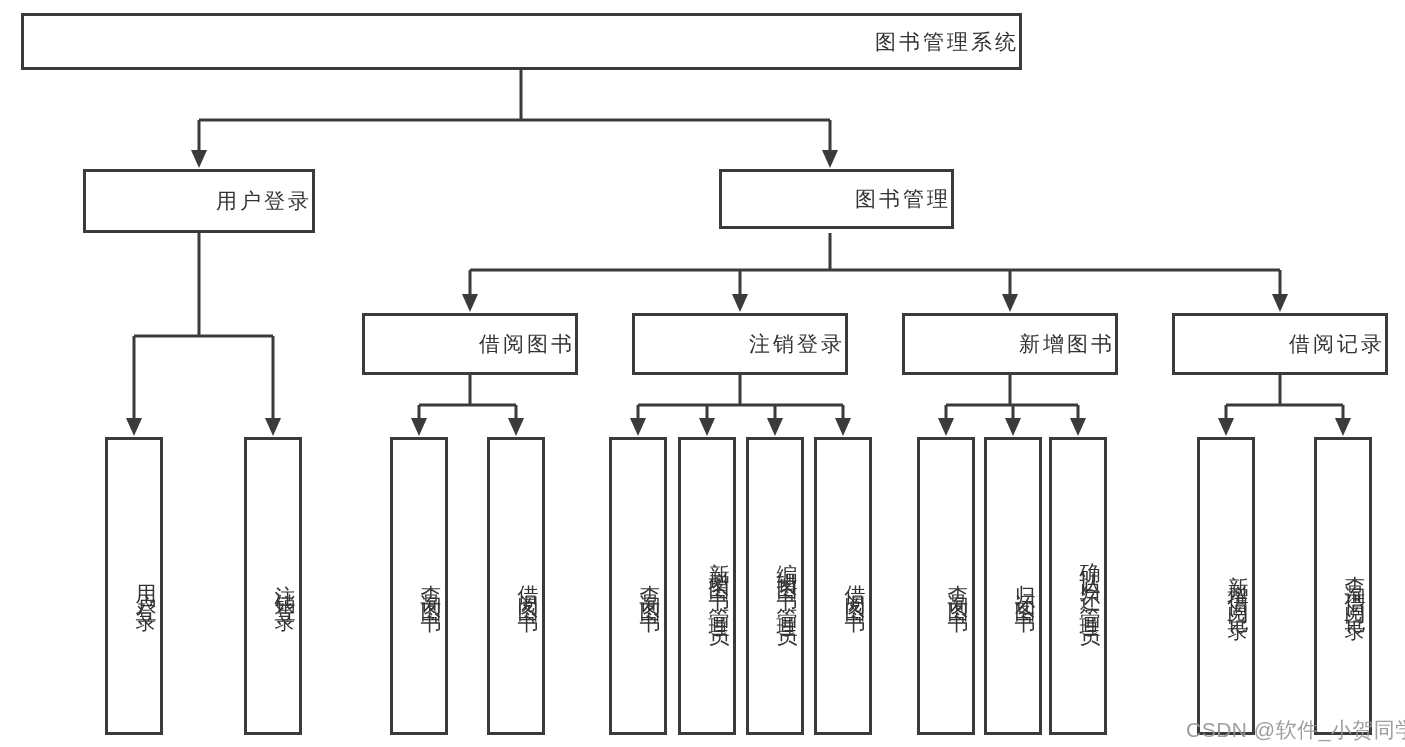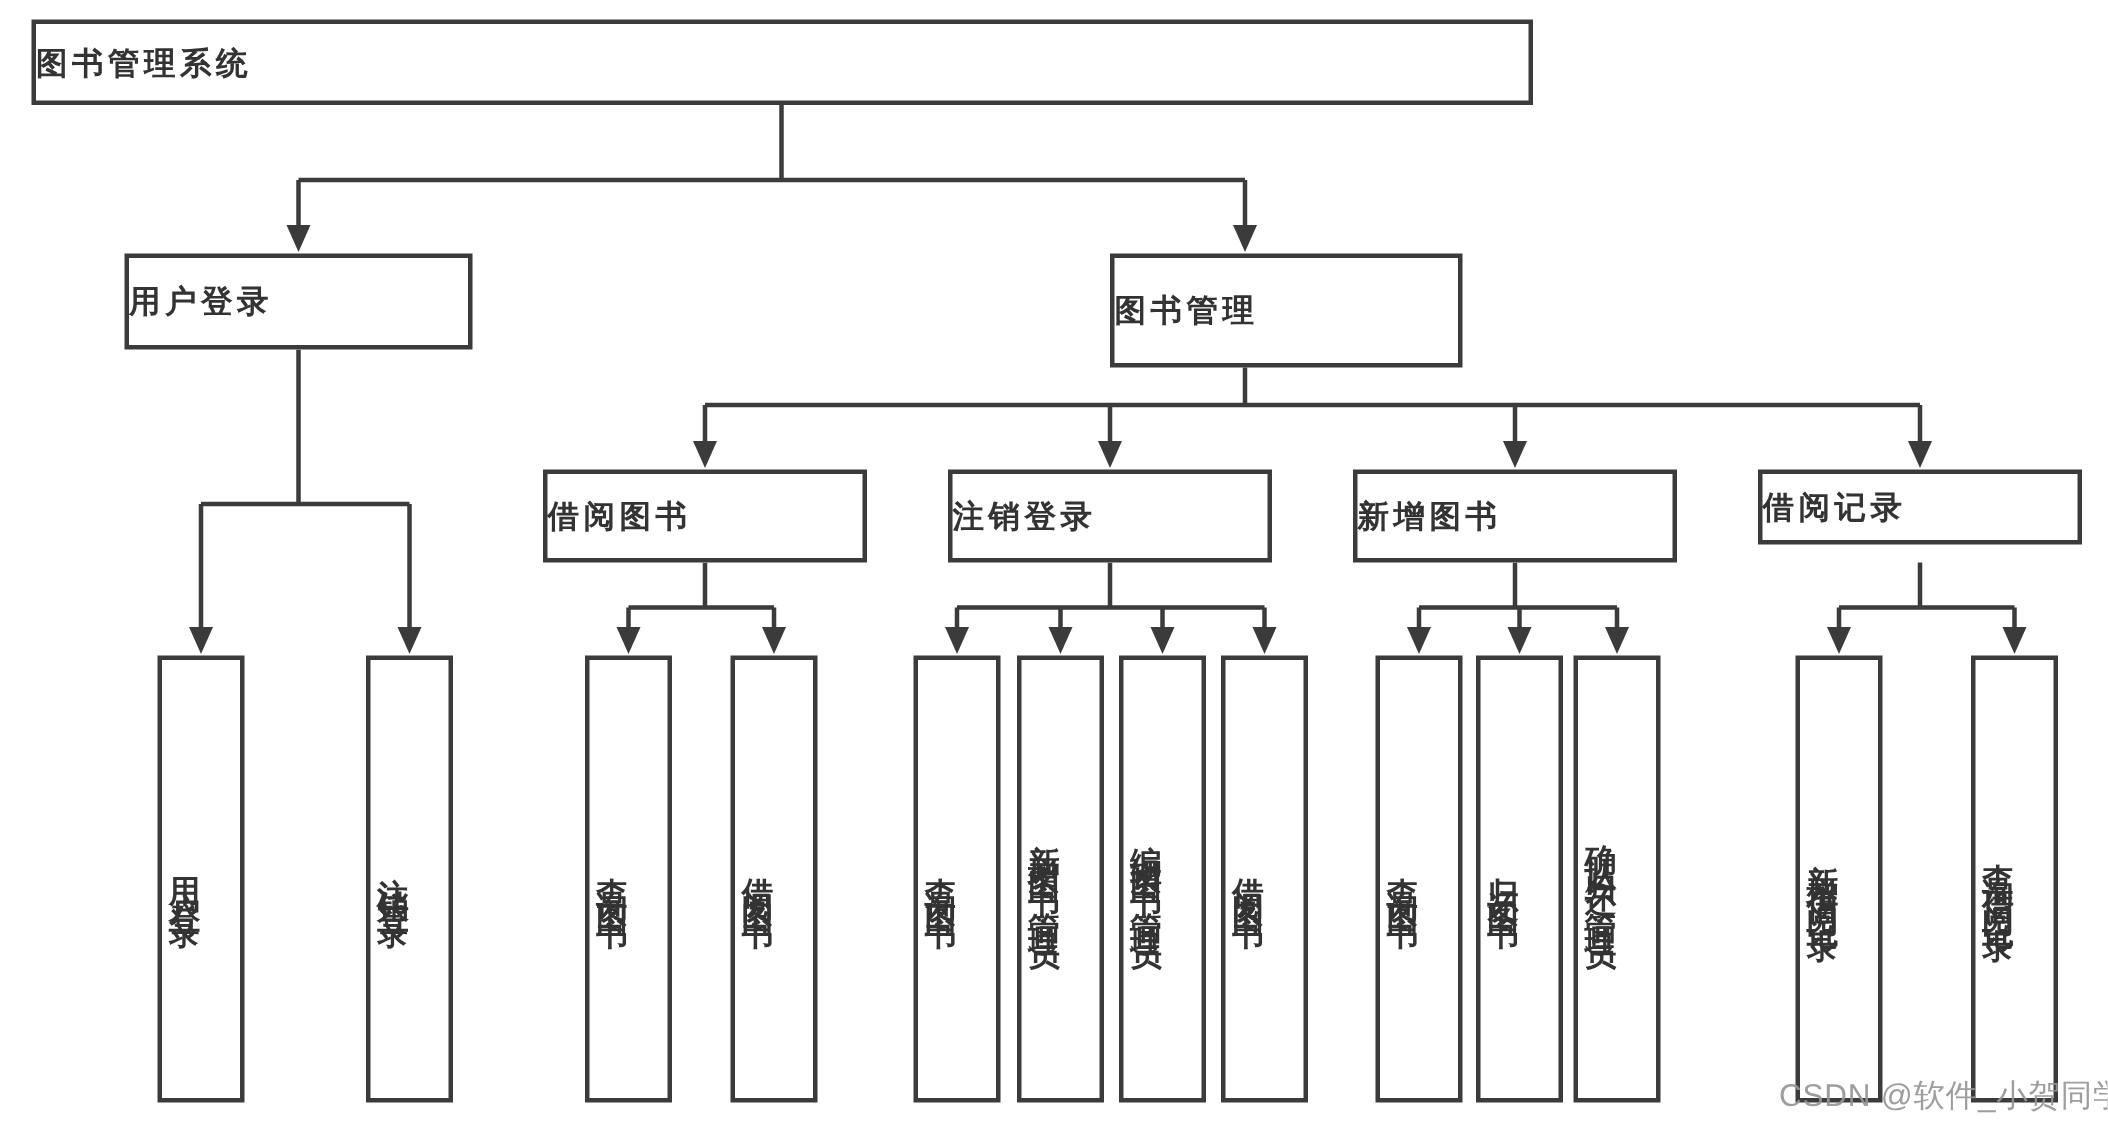--- a/index.html
+++ b/index.html
@@ -8,37 +8,37 @@
     background:#ffffff;
     font-family:"Liberation Sans", sans-serif;
     color:#333333;
   }
   #connectors{position:absolute;left:0;top:0;width:1405px;height:747px;}
   #connectors path{fill:none;stroke:#3b3b3b;stroke-width:3;}
   #connectors polygon{fill:#3b3b3b;stroke:none;}
   .box{
     position:absolute;box-sizing:border-box;
     border:3px solid #3b3b3b;background:#ffffff;
-    display:flex;align-items:center;justify-content:flex-start;font-weight:bold;
+    display:flex;align-items:center;justify-content:flex-end;
   }
   .hbox{font-size:21px;letter-spacing:3px;white-space:nowrap;}
   .vbox{width:58px;top:437px;height:298px;}
   .vtext{
     writing-mode:vertical-rl;
     font-size:21px;letter-spacing:9px;
     white-space:nowrap;
   }
   
   .n-root{left:21px;top:13px;width:1001px;height:57px;}
   .n-user-login{left:83px;top:169px;width:232px;height:64px;}
-  .n-book-mgmt{left:740px;top:169px;width:235px;height:76px;}
+  .n-book-mgmt{left:719px;top:169px;width:235px;height:60px;}
   .n-new-book{left:362px;top:313px;width:216px;height:62px;}
   .n-book-borrow{left:632px;top:313px;width:216px;height:62px;}
   .n-current-borrow{left:902px;top:313px;width:216px;height:62px;}
-  .n-borrow-record{left:1172px;top:313px;width:216px;height:50px;}
+  .n-borrow-record{left:1172px;top:313px;width:216px;height:62px;}
   
   .n-l1{left:105px;}  .n-l2{left:244px;}
   .n-l3{left:390px;}  .n-l4{left:487px;}
   .n-l5{left:609px;}  .n-l6{left:678px;}  .n-l7{left:746px;}  .n-l8{left:814px;}
   .n-l9{left:917px;}  .n-l10{left:984px;} .n-l11{left:1049px;}
   .n-l12{left:1197px;}.n-l13{left:1314px;}
   .watermark{
     position:absolute;left:1186px;top:716px;z-index:10;
     font-size:21px;color:rgba(150,150,150,0.92);
     white-space:nowrap;letter-spacing:0.5px;

